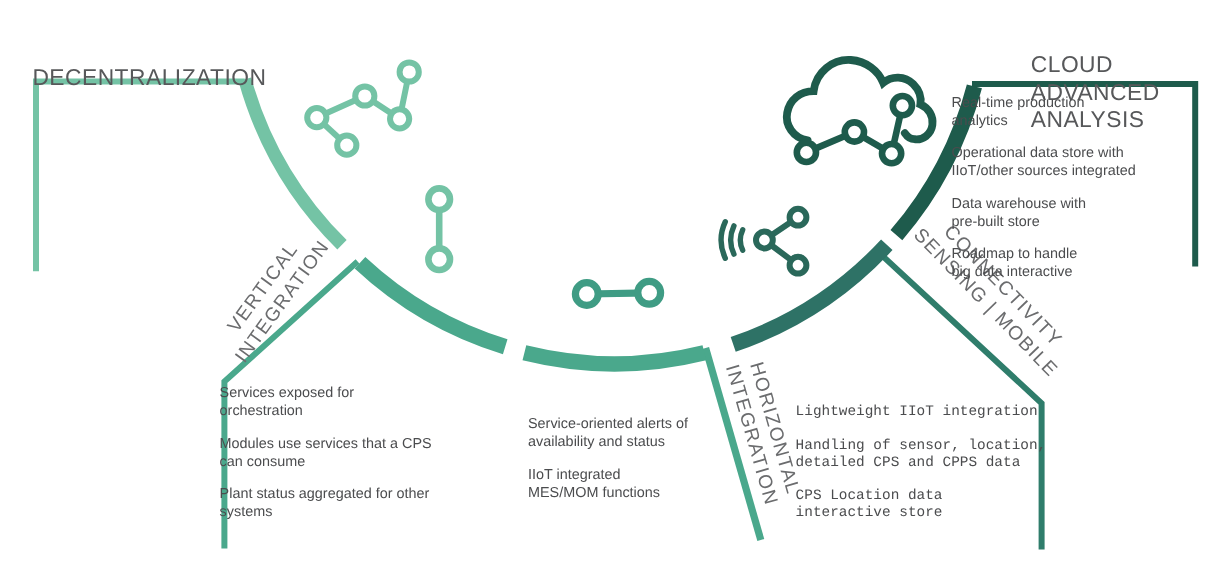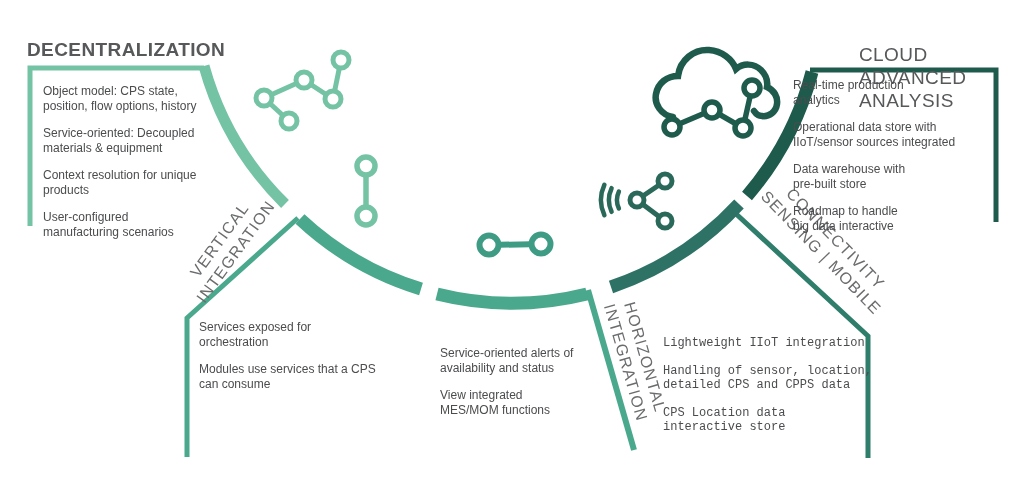--- a/index.html
+++ b/index.html
@@ -24,24 +24,24 @@
   .items{position:absolute;}
   .items .item{
     font-size:12px;line-height:14.5px;color:var(--body-text);
     white-space:pre-line;margin-bottom:13px;
   }
   .align-r{}
   .rot{
     position:absolute;font-size:16px;letter-spacing:1.2px;line-height:20px;
     color:var(--label-text);white-space:pre-line;text-align:center;
   }
-  #title-decentralization{left:27px;top:38px;font-weight:bold;}
+  #title-decentralization{left:27px;top:54px;}
   #title-cloud{left:859px;top:12px;margin-top:31px;}
   #box-tl{left:43px;top:84px;width:200px;}
-  #box-bl{left:199px;top:320px;width:205px;}
+  #box-bl{left:183px;top:320px;width:205px;}
   #box-bm{left:440px;top:346px;width:165px;}
   #box-br{right:146px;top:336px;width:215px;font-family:Liberation Mono, monospace;}
   #box-tr{right:36px;top:78px;width:195px;}
   #label-vertical{left:143px;top:226px;width:170px;transform:rotate(-54deg);}
   #label-horizontal{left:550px;top:340px;width:170px;transform:rotate(74deg);}
   #label-connectivity{left:728px;top:226px;width:200px;transform:rotate(46deg);}
 </style>
 </head>
 <body>
 
@@ -108,57 +108,49 @@
   <div class="title" id="title-cloud">CLOUD
 ADVANCED ANALYSIS</div>
 
   <div class="rot" id="label-vertical">VERTICAL
 INTEGRATION</div>
   <div class="rot" id="label-horizontal">HORIZONTAL
 INTEGRATION</div>
   <div class="rot" id="label-connectivity">CONNECTIVITY
 SENSING | MOBILE</div>
 
-  <div class="items" id="box-tl">
-    <div class="item">Object model: CPS state,
-position, flow options, history</div>
-    <div class="item">Service-oriented: Decoupled
-materials &amp; equipment</div>
-    <div class="item">Context resolution for unique
-products</div>
-    <div class="item">User-configured
-manufacturing scenarios</div>
-  </div>
 
   <div class="items" id="box-bl">
     <div class="item">Services exposed for
 orchestration</div>
     <div class="item">Modules use services that a CPS
 can consume</div>
+    <div class="item">Plant status aggregated for other
+systems</div>
   </div>
 
   <div class="items" id="box-bm">
     <div class="item">Service-oriented alerts of
 availability and status</div>
-    <div class="item">View integrated
+    <div class="item">IIoT integrated
 MES/MOM functions</div>
   </div>
 
   <div class="items align-r" id="box-br">
     <div class="item">Lightweight IIoT integration</div>
     <div class="item">Handling of sensor, location,
 detailed CPS and CPPS data</div>
     <div class="item">CPS Location data
 interactive store</div>
   </div>
 
   <div class="items align-r" id="box-tr">
     <div class="item">Real-time production
 analytics</div>
     <div class="item">Operational data store with
-IIoT/sensor sources integrated</div>
+IIoT/other sources integrated</div>
     <div class="item">Data warehouse with
 pre-built store</div>
     <div class="item">Roadmap to handle
 big data interactive</div>
   </div>
 
 </div>
 
 </body></html>

